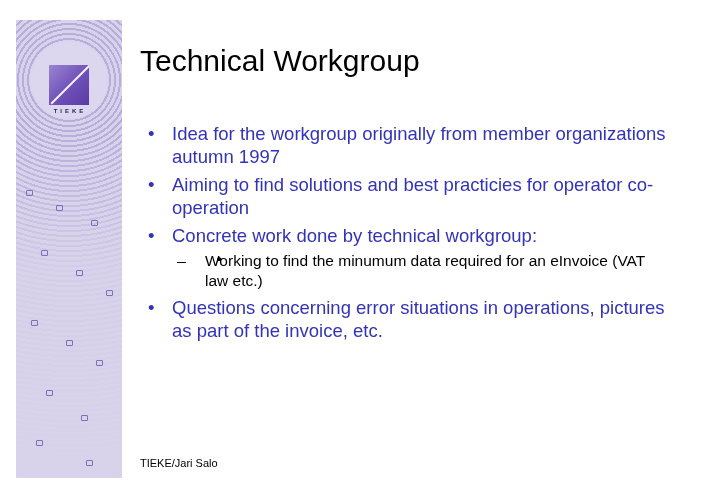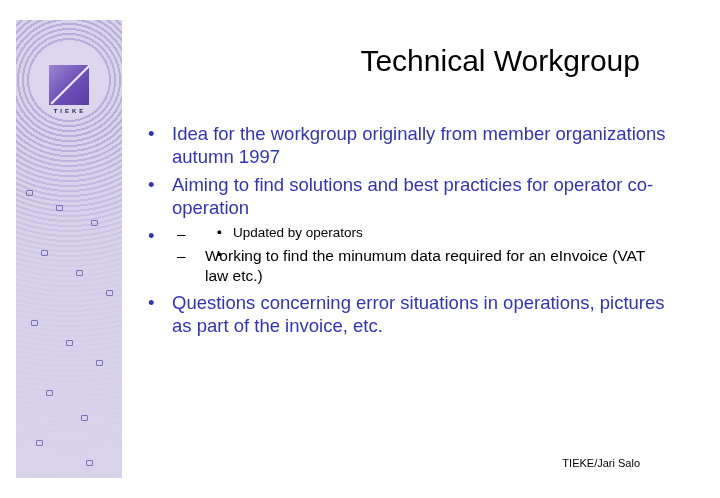--- a/index.html
+++ b/index.html
@@ -33,35 +33,35 @@
     }
     .logo .slash {
       position: absolute; left: -6px; top: 18px; width: 56px; height: 2px; background: #f4f0ff;
       transform: rotate(-45deg);
     }
     .logo-text {
       position: absolute; left: 31px; top: 88px; width: 46px; text-align: center;
       font-size: 6px; letter-spacing: 3px; font-weight: bold; color: #2a2050;
     }
     .title {
-      position: absolute; left: 140px; top: 44px; width: 500px; text-align: right;
+      position: absolute; left: 140px; top: 44px; width: 500px; text-align: left;
       font-size: 30px; color: #000000;
     }
     ul { list-style: none; margin: 0; padding: 0; }
     .l1 { position: absolute; left: 148px; top: 122px; width: 520px; }
     .l1 > li { position: relative; padding-left: 24px; color: #3333b8; font-size: 18.5px; line-height: 23px; margin-bottom: 5px; }
     .l1 > li > .bullet { position: absolute; left: 0; top: 0; }
     .l2 { margin-top: 3px; }
     .l2 > li { position: relative; padding-left: 28px; color: #000; font-size: 15.5px; line-height: 20px; margin-bottom: 3px; margin-left: 5px; }
     .l2 > li > .bullet { position: absolute; left: 0; top: 0; }
     .l3 { margin-top: 3px; }
     .l3 > li { position: relative; padding-left: 28px; color: #000; font-size: 13.5px; line-height: 18px; margin-bottom: 4px; margin-left: 0; }
     .l3 > li > .bullet { position: absolute; left: 12px; top: 0; }
     .footer {
-      position: absolute; left: 140px; top: 457px; width: 500px; text-align: right;
+      position: absolute; left: 140px; top: 457px; width: 500px; text-align: left;
       font-size: 11px; color: #000;
     }
   </style>
 </head>
 <body>
 
 <div class="side">
   <div class="pattern"></div>
   <div class="fade"></div>
   <div class="dot" style="left:10px;top:170px"></div>
@@ -82,26 +82,26 @@
       <div class="slash"></div>
     </div>
   <div class="logo-text">TIEKE</div>
 </div>
 
 <div class="title">Technical Workgroup</div>
 
 <ul class="l1">
   <li><span class="bullet">•</span><span>Idea for the workgroup originally from member organizations autumn 1997</span></li>
   <li><span class="bullet">•</span><span>Aiming to find solutions and best practicies for operator co-operation</span></li>
-  <li><span class="bullet">•</span>
+  <li><span class="bullet">•</span><span>Concrete work done by technical workgroup:</span>
     <ul class="l2">
       <li><span class="bullet">–</span>
         <ul class="l3">
           <li><span class="bullet">•</span></li>
-          <li><span class="bullet">•</span><span>Updated by operators</span></li>
+          <li><span class="bullet">•</span></li>
           <li><span class="bullet">•</span></li>
         </ul>
       </li>
       <li><span class="bullet">–</span><span>Working to find the minumum data required for an eInvoice (VAT law etc.)</span></li>
     </ul>
   </li>
   <li><span class="bullet">•</span><span>Questions concerning error situations in operations, pictures as part of the invoice, etc.</span></li>
 </ul>
 
 <div class="footer">TIEKE/Jari Salo</div>

